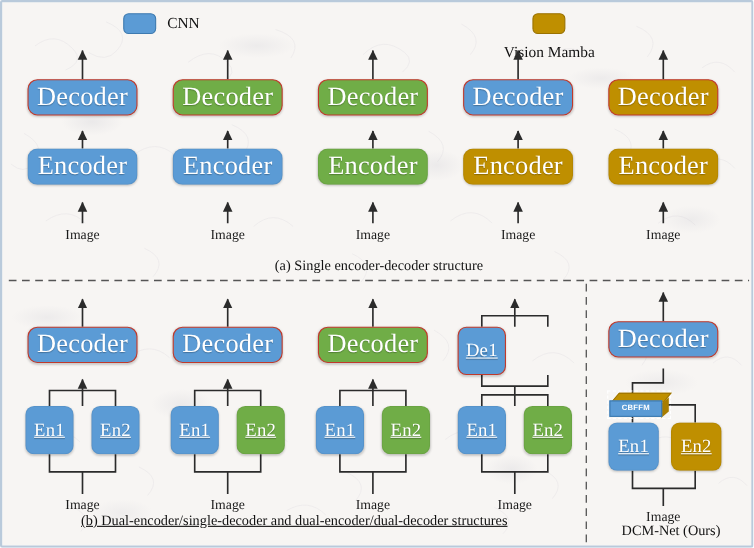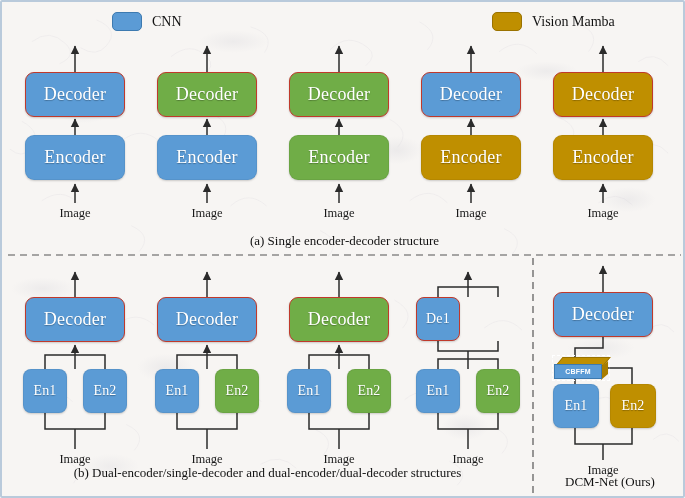--- a/index.html
+++ b/index.html
@@ -39,22 +39,22 @@
     letter-spacing:.2px;
     white-space:nowrap;
     box-shadow:0 1px 2px rgba(0,0,0,.18);
   }
   .cnn{background:#5b9bd5;}
   .tfm{background:#70ad47;}
   .mamba{background:#bf8f00;}
   .dec-outline{border:1.6px solid #c0392b;}
   .plain{border:1px solid rgba(0,0,0,.05);}
 
-  .big{width:100px;height:45px;font-size:18px;}
-  .small{width:44px;height:44px;font-size:14px;border-radius:8px;}
+  .big{width:100px;height:33px;font-size:24px;}
+  .small{width:44px;height:44px;font-size:17px;border-radius:8px;text-decoration:underline;}
 
   .lbl{
     position:absolute;
     color:#1a1a1a;
     font-size:12.5px;
     text-align:center;
     white-space:nowrap;
   }
   .caption{
     position:absolute;
@@ -152,21 +152,21 @@
       <path d="M60,460 q24,8 12,24"></path>
       <path d="M260,465 q20,-12 36,4"></path>
       <path d="M450,462 q22,10 8,24"></path>
     </g>
   </svg>
 
   <div class="legend-item" style="left:110px;top:10px;">
     <span class="sw cnn"></span>
     <span class="legend-label">CNN</span>
   </div>
-  <div class="legend-item" style="left:490px;top:10px;">
+  <div class="legend-item" style="left:456px;top:10px;flex-direction:column;">
     <span class="sw mamba"></span>
     <span class="legend-label">Vision Mamba</span>
   </div>
 
   <svg class="wires" viewBox="0 0 685 498">
     <defs>
       <marker id="ah" markerWidth="7" markerHeight="7" refX="5.6" refY="3.1" orient="auto">
         <path d="M0,0.2 L6,3.1 L0,6 z" fill="#2b2b2b"></path>
       </marker>
     </defs>
@@ -271,21 +271,21 @@
   <div class="box big tfm dec-outline" style="left:287px;top:295px;">Decoder</div>
   <div class="box small cnn plain" style="left:285px;top:367px;">En1</div>
   <div class="box small tfm plain" style="left:345px;top:367px;">En2</div>
   <div class="lbl" style="left:287px;top:450px;width:100px;">Image</div>
 
   <div class="box small cnn dec-outline" style="left:414px;top:295px;">De1</div>
   <div class="box small cnn plain" style="left:414px;top:367px;">En1</div>
   <div class="box small tfm plain" style="left:474px;top:367px;">En2</div>
   <div class="lbl" style="left:416px;top:450px;width:100px;">Image</div>
 
-  <div class="caption" style="left:0;top:463px;width:531px;">(b) Dual-encoder/single-decoder and dual-encoder/dual-decoder structures</div>
+  <div class="caption" style="left:0;top:463px;width:531px;text-decoration:underline;">(b) Dual-encoder/single-decoder and dual-encoder/dual-decoder structures</div>
 
   <div class="box big cnn dec-outline" style="left:551px;top:290px;">Decoder</div>
 
   <div class="cbffm-frame" style="left:550px;top:353px;width:58px;height:26px;"></div>
   <div class="cbffm-top" style="left:557px;top:355px;"></div>
   <div class="cbffm-side" style="left:599px;top:362px;"></div>
   <div class="cbffm" style="left:552px;top:362px;">CBFFM</div>
 
   <div class="box small cnn plain" style="left:551px;top:382px;width:46px;height:44px;">En1</div>
   <div class="box small mamba plain" style="left:608px;top:382px;width:46px;height:44px;">En2</div>

